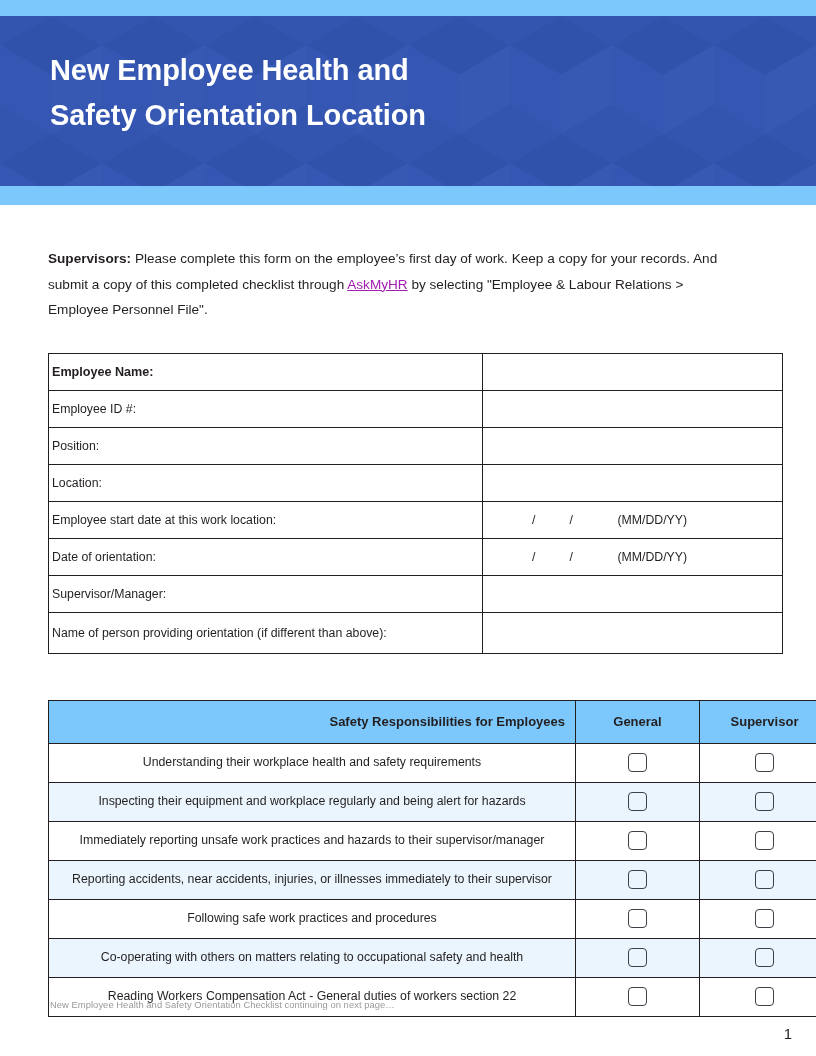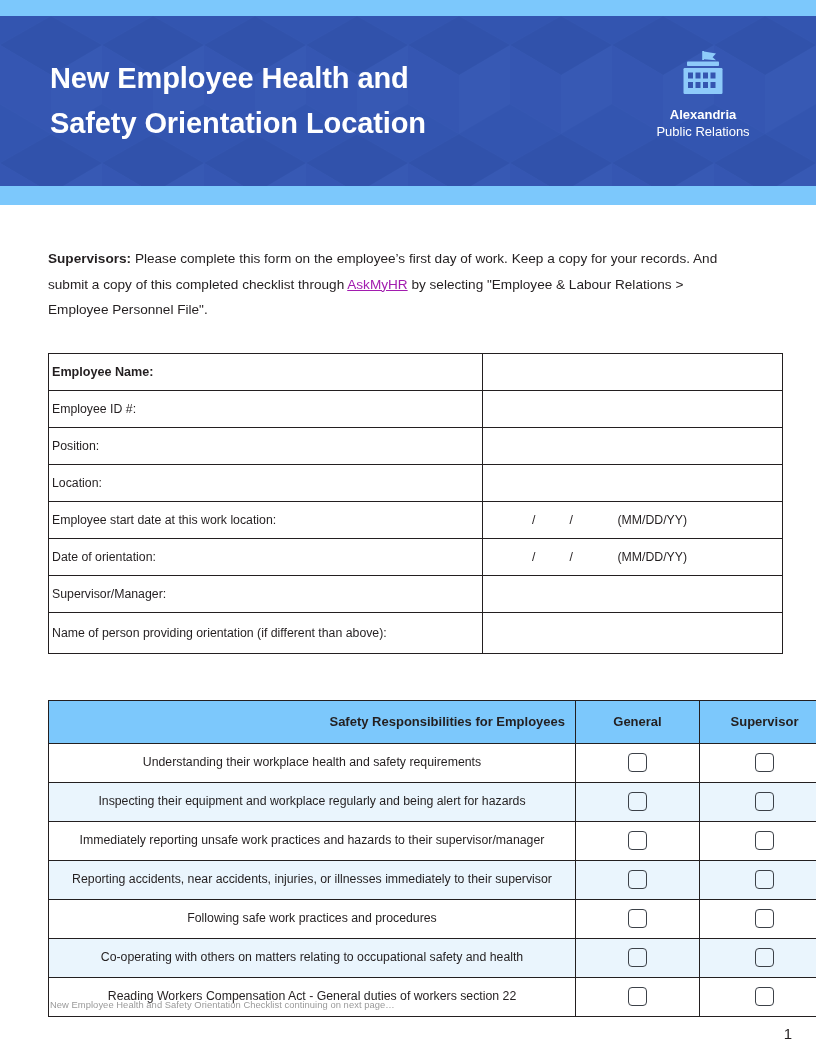--- a/index.html
+++ b/index.html
@@ -43,21 +43,21 @@
   }
   .hexpattern {
     position: absolute;
     left: 0; top: 0;
     width: 816px; height: 170px;
     opacity: 1;
   }
   .banner-title {
     position: absolute;
     left: 50px;
-    top: 56px;
+    top: 48px;
     width: 520px;
     color: #ffffff;
     font-size: 29px;
     font-weight: bold;
     line-height: 45px;
     letter-spacing: -0.1px;
     z-index: 5;
   }
   .banner-title .tline { display: block; }
 
@@ -214,43 +214,20 @@
     </svg>
   </div>
 
   <div class="band-bottom"></div>
 
   <div class="banner-title">
     <span class="tline">New Employee Health and</span>
     <span class="tline">Safety Orientation Location</span>
   </div>
 
-  <div class="logo-block">
-    <svg class="logo-mark" width="54" height="48" viewBox="0 0 54 48">
-
-      <rect x="26.2" y="1" width="1.8" height="9" fill="#8ecbfa"></rect>
-      <path d="M28 1.6 L40 3.4 L36.6 7.2 L40 10.2 L28 9.2 Z" fill="#8ecbfa"></path>
-
-      <rect x="11" y="11.5" width="32" height="4.6" rx="0.8" fill="#8ecbfa"></rect>
-
-      <rect x="7.5" y="18" width="39" height="26" rx="1.2" fill="#8ecbfa"></rect>
-
-      <rect x="12" y="22.5" width="5" height="6" fill="#3455b0"></rect>
-      <rect x="19.5" y="22.5" width="5" height="6" fill="#3455b0"></rect>
-      <rect x="27" y="22.5" width="5" height="6" fill="#3455b0"></rect>
-      <rect x="34.5" y="22.5" width="5" height="6" fill="#3455b0"></rect>
-
-      <rect x="12" y="32" width="5" height="6" fill="#3455b0"></rect>
-      <rect x="19.5" y="32" width="5" height="6" fill="#3455b0"></rect>
-      <rect x="27" y="32" width="5" height="6" fill="#3455b0"></rect>
-      <rect x="34.5" y="32" width="5" height="6" fill="#3455b0"></rect>
-    </svg>
-    <div class="logo-name">Alexandria</div>
-    <div class="logo-sub">Public Relations</div>
-  </div>
 </div>
 
 <div class="page-body">
 
   <p class="intro">
     <b>Supervisors:</b><span> Please complete this form on the employee’s first day of work. Keep a copy for your records. And submit a copy of this completed checklist through </span><a class="lnk" href="#">AskMyHR</a><span> by selecting "Employee &amp; Labour Relations &gt; Employee Personnel File".</span>
   </p>
 
   <table class="t1">
     <tbody>

